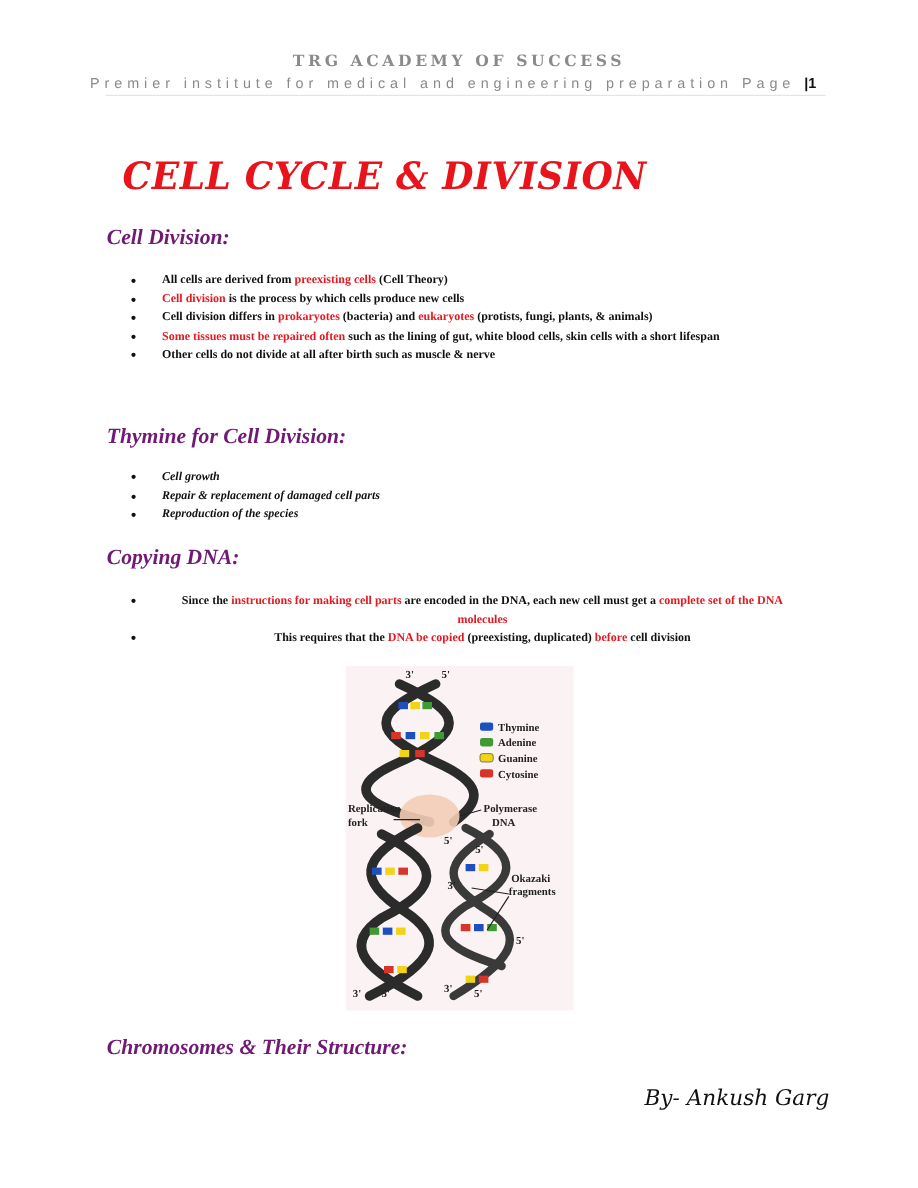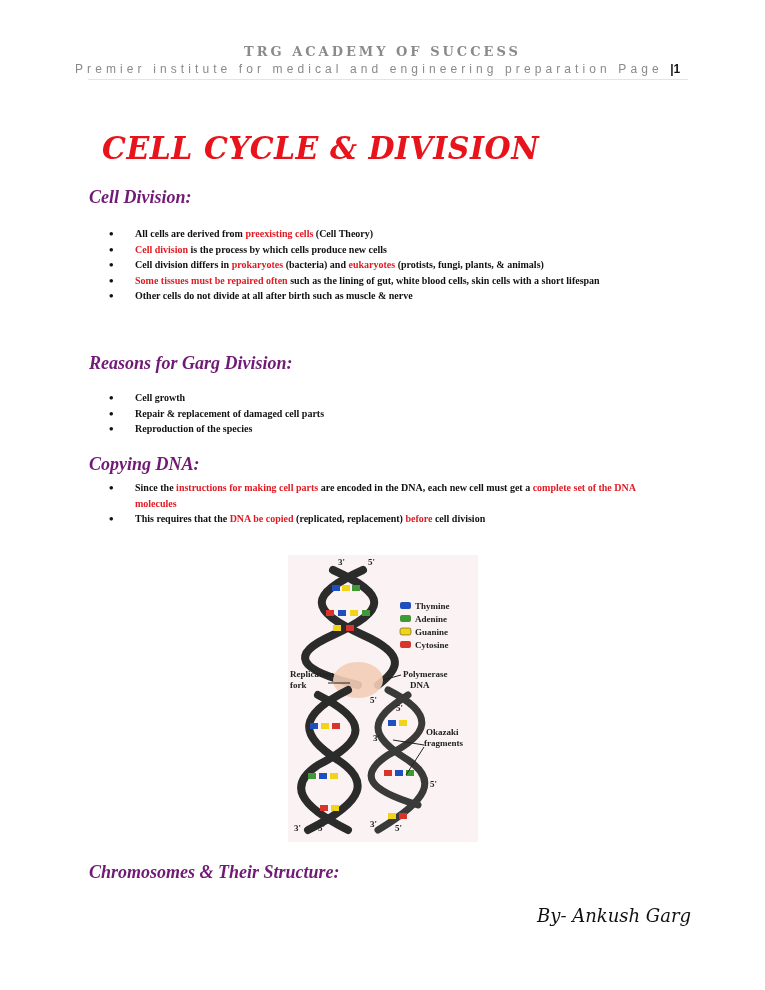--- a/index.html
+++ b/index.html
@@ -69,31 +69,31 @@
 
 <div class="section-head" style="top:187px;">Cell Division:</div>
 <ul class="bullets" style="top:226px;">
   <li><span>All cells are derived from </span><span class="red">preexisting cells</span><span> (Cell Theory)</span></li>
   <li><span class="red">Cell division</span><span> is the process by which cells produce new cells</span></li>
   <li><span>Cell division differs in </span><span class="red">prokaryotes</span><span> (bacteria) and </span><span class="red">eukaryotes</span><span> (protists, fungi, plants, &amp; animals)</span></li>
   <li><span class="red">Some tissues must be repaired often</span><span> such as the lining of gut, white blood cells, skin cells with a short lifespan</span></li>
   <li><span>Other cells do not divide at all after birth such as muscle &amp; nerve</span></li>
 </ul>
 
-<div class="section-head" style="top:353px;">Reasons for Garg Division:</div>
-<ul class="bullets" style="top:390px;">
+<div class="section-head" style="top:353px;">Thymine for Cell Division:</div>
+<ul class="bullets" style="top:390px;font-style:italic;">
   <li>Cell growth</li>
   <li>Repair &amp; replacement of damaged cell parts</li>
   <li>Reproduction of the species</li>
 </ul>
 
 <div class="section-head" style="top:454px;">Copying DNA:</div>
-<ul class="bullets" style="top:480px;">
+<ul class="bullets" style="top:493px;text-align:center;">
   <li><span>Since the </span><span class="red">instructions for making cell parts</span><span> are encoded in the DNA, each new cell must get a </span><span class="red">complete set of the DNA molecules</span></li>
-  <li><span>This requires that the </span><span class="red">DNA be copied</span><span> (replicated, replacement) </span><span class="red">before</span><span> cell division</span></li>
+  <li><span>This requires that the </span><span class="red">DNA be copied</span><span> (preexisting, duplicated) </span><span class="red">before</span><span> cell division</span></li>
 </ul>
 
 <div class="dna-figure">
   <svg viewBox="0 0 190 287" xmlns="http://www.w3.org/2000/svg" font-family="Liberation Serif, serif" font-weight="bold" font-size="9">
 
     <g fill="none" stroke="#2b2b2b" stroke-width="8" stroke-linecap="round">
       <path d="M45 15 C 100 40, 100 55, 45 80 C 0 100, 10 115, 70 130"></path>
       <path d="M75 15 C 20 40, 20 55, 75 80 C 120 100, 110 115, 90 130"></path>
     </g>
     <g>

